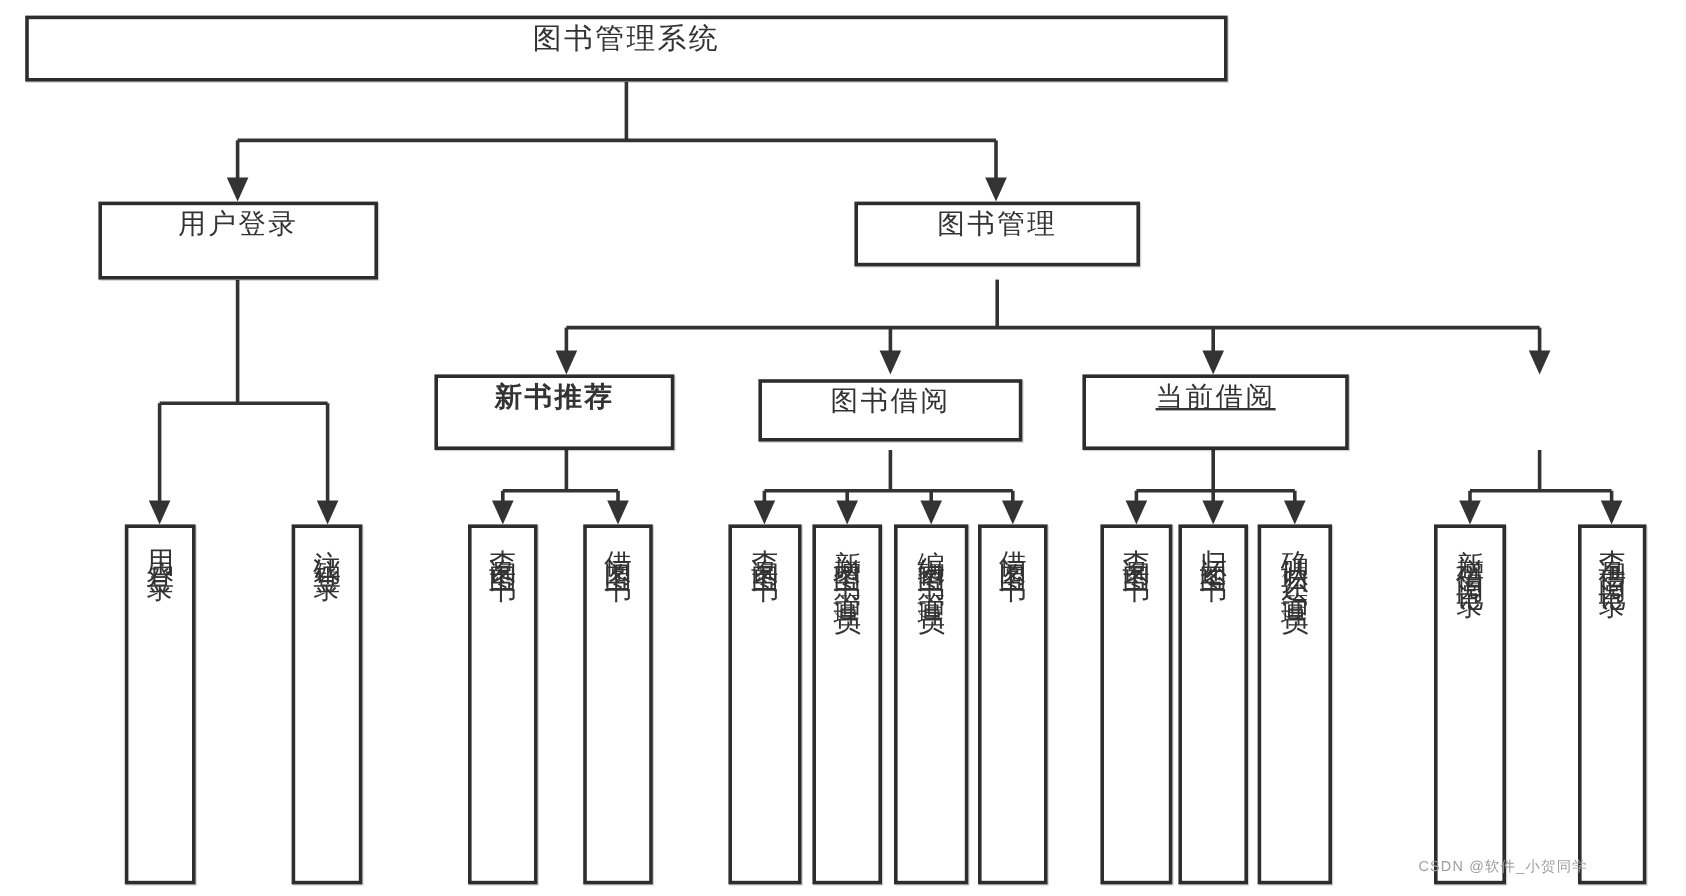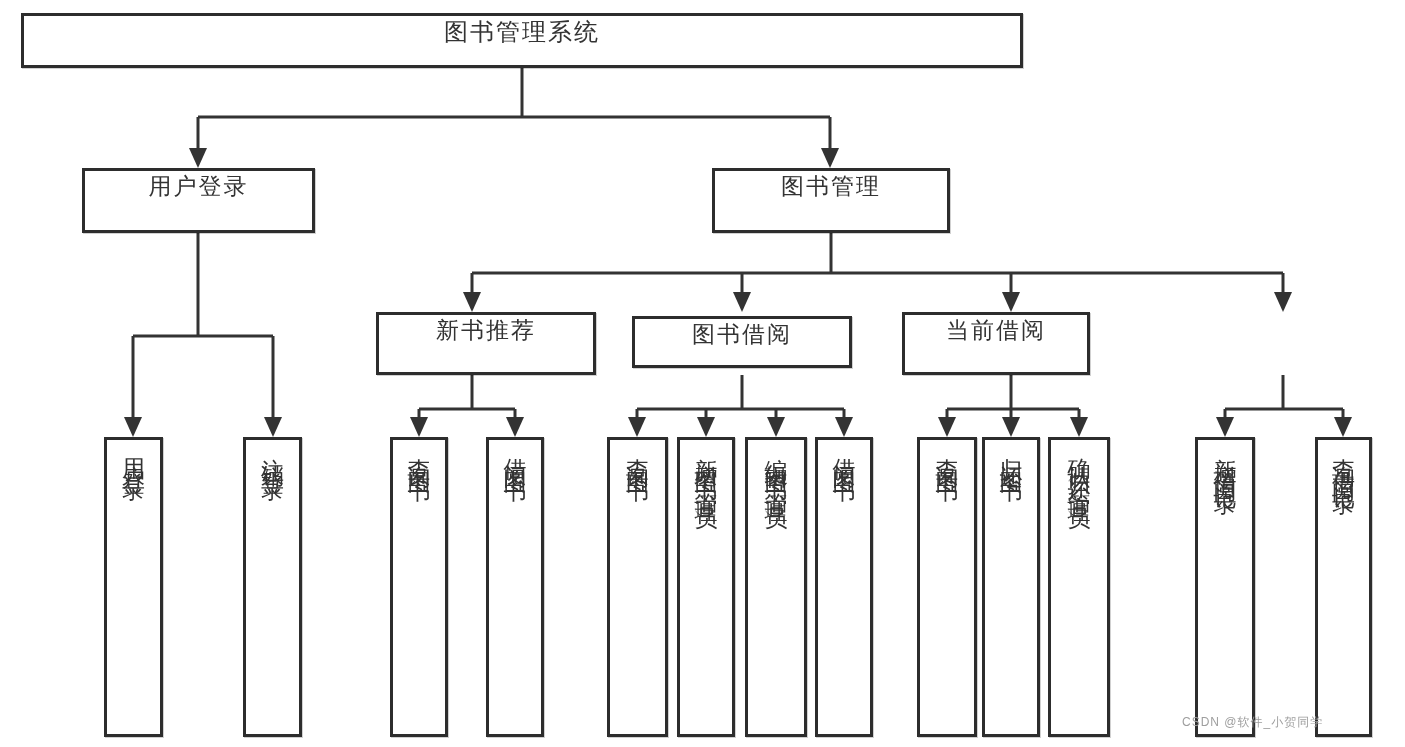--- a/index.html
+++ b/index.html
@@ -135,31 +135,31 @@
     </g>
   </svg>
 
   <div class="box" style="left:21px; top:13px; width:1002px; height:55px;">
     <span class="hlabel root-label">图书管理系统</span>
   </div>
 
   <div class="box" style="left:82px; top:168px; width:233px; height:65px;">
     <span class="hlabel">用户登录</span>
   </div>
-  <div class="box" style="left:712px; top:168px; width:238px; height:65px;">
+  <div class="box" style="left:712px; top:168px; width:238px; height:54px;">
     <span class="hlabel">图书管理</span>
   </div>
 
-  <div class="box" style="left:376px; top:312px; width:220px; height:63px;">
+  <div class="box" style="left:362px; top:312px; width:200px; height:63px;font-weight:bold;">
     <span class="hlabel">新书推荐</span>
   </div>
   <div class="box" style="left:632px; top:316px; width:220px; height:52px;">
     <span class="hlabel">图书借阅</span>
   </div>
-  <div class="box" style="left:902px; top:312px; width:188px; height:63px;">
+  <div class="box" style="left:902px; top:312px; width:222px; height:63px;text-decoration:underline;">
     <span class="hlabel">当前借阅</span>
   </div>
 
   <div class="box leaf" style="left:104px; top:437px; width:59px; height:300px;">
     <span class="vtext">用户登录</span>
   </div>
   <div class="box leaf" style="left:243px; top:437px; width:59px; height:300px;">
     <span class="vtext">注销登录</span>
   </div>
 

